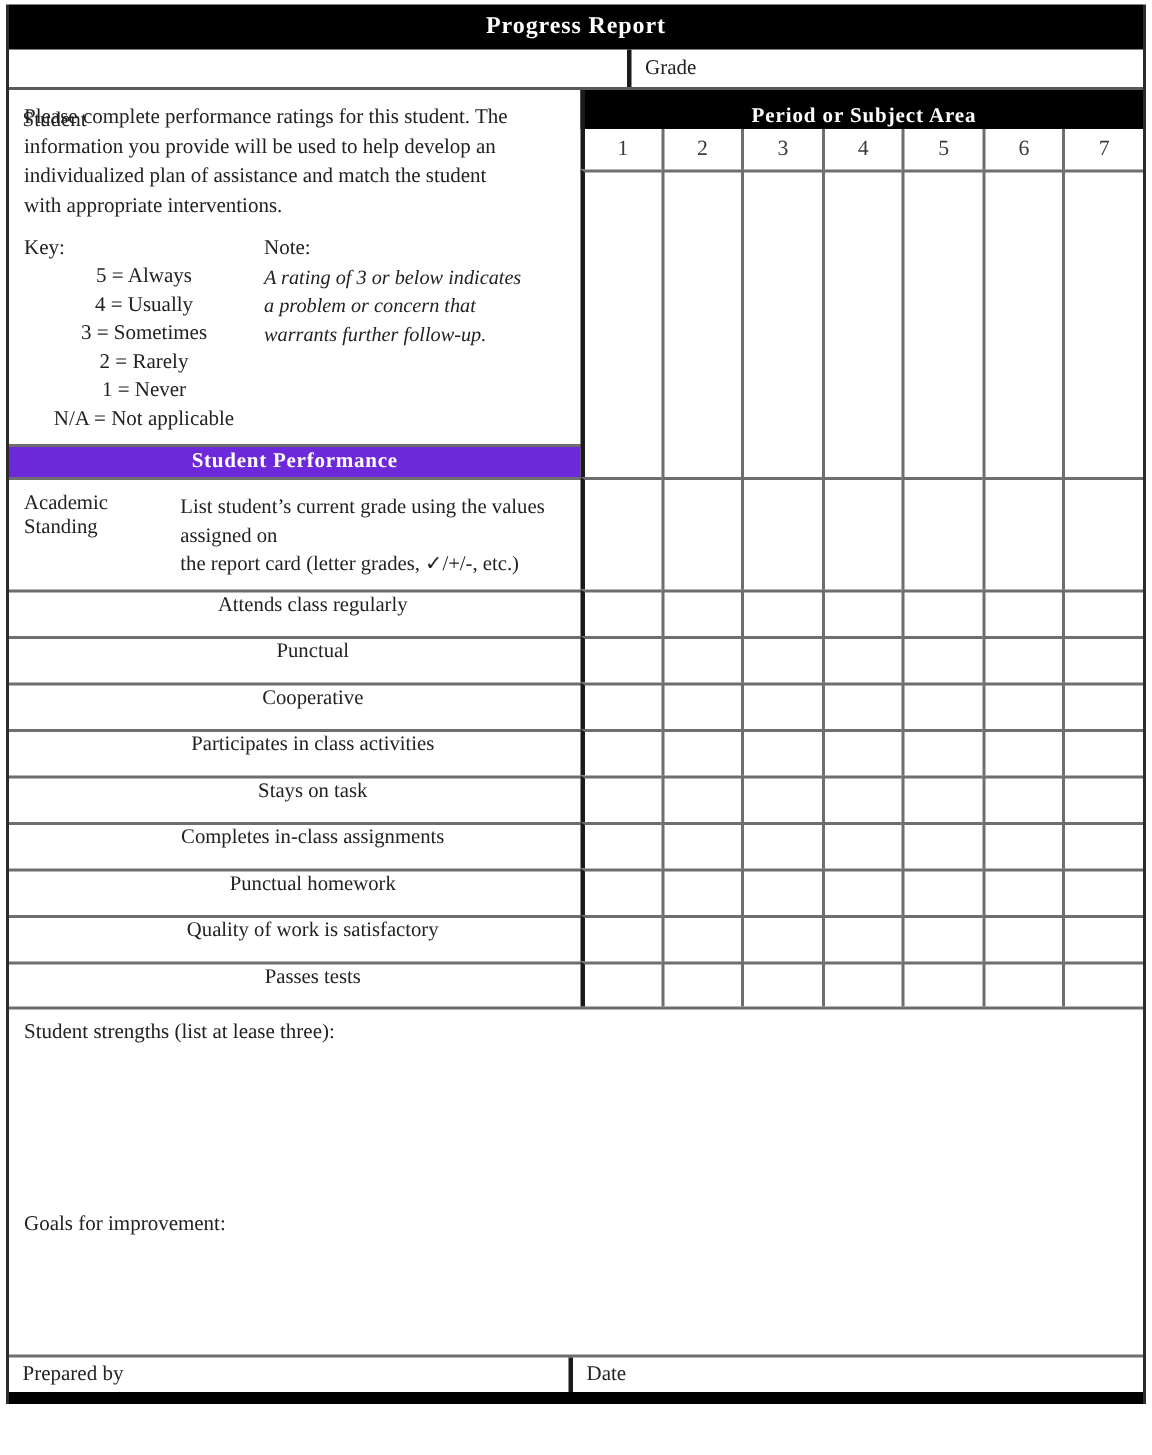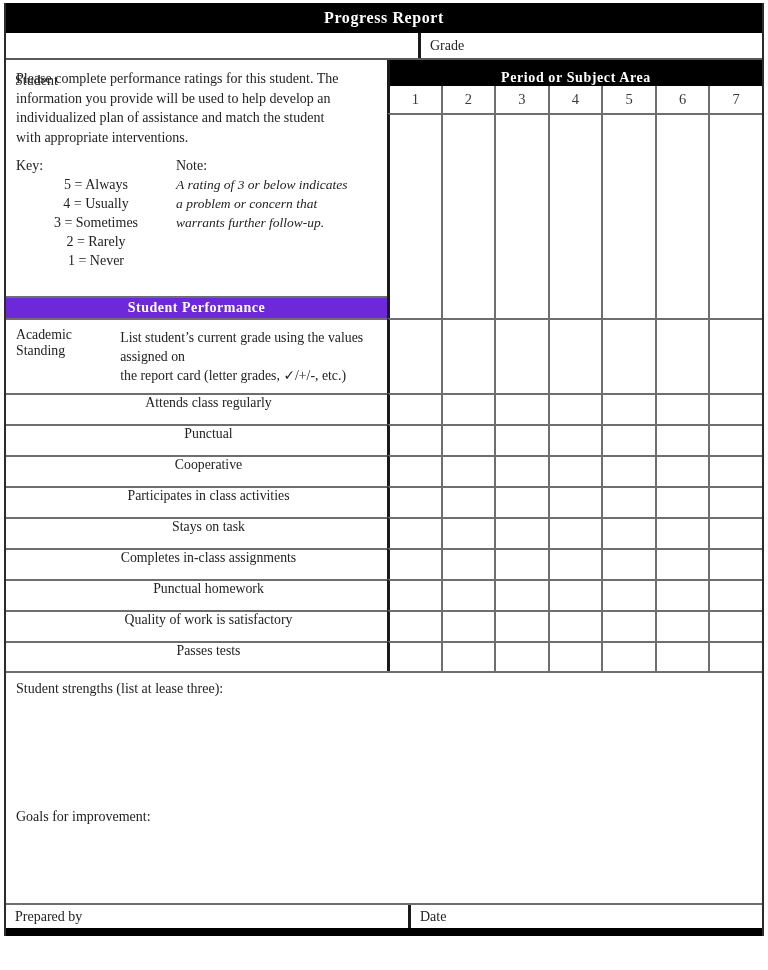--- a/index.html
+++ b/index.html
@@ -66,21 +66,21 @@
   }
   .perf-label.academic { justify-content: flex-start; padding: 7px 8px 0 10px; }
   .perf-sublabel { padding-left: 14px; white-space: pre-line; line-height: 19px; margin-top: 1px; }
   .rcell { border-top: 2px solid #6e6e6e; border-left: 2px solid #6e6e6e; }
   
   .strengths-section { height: 232px; border-top: 2px solid #6e6e6e; padding: 8px 10px; font-size: 14px; }
   .goals-label { margin-top: 112px; }
   
   .footer-row { display: flex; height: 25px; border-top: 2px solid #6e6e6e; }
   .footer-cell { display: flex; align-items: center; font-size: 14px; padding-left: 9px; }
-  .footer-left { width: 402px; }
+  .footer-left { width: 373px; }
   .footer-right { flex: 1; border-left: 3px solid #1a1a1a; }
   .bottom-strip { height: 8px; background: #000; }
 </style>
 </head>
 <body>
 
 <div class="page">
 
   <div class="title-bar">
     <span>Progress Report</span>
@@ -104,20 +104,21 @@
 with appropriate interventions.</div>
       <div class="keynote">
         <div class="key-col">
           <div class="kn-head">Key:</div>
           <div id="key-items">
               <div class="key-item">5 = Always</div>
               <div class="key-item">4 = Usually</div>
               <div class="key-item">3 = Sometimes</div>
               <div class="key-item">2 = Rarely</div>
               <div class="key-item">1 = Never</div>
+              <div class="key-item">N/A = Not applicable</div>
             </div>
         </div>
         <div class="note-col">
           <div class="kn-head">Note:</div>
           <div class="note-text">A rating of 3 or below indicates
 a problem or concern that
 warrants further follow-up.</div>
         </div>
       </div>
     </div>

